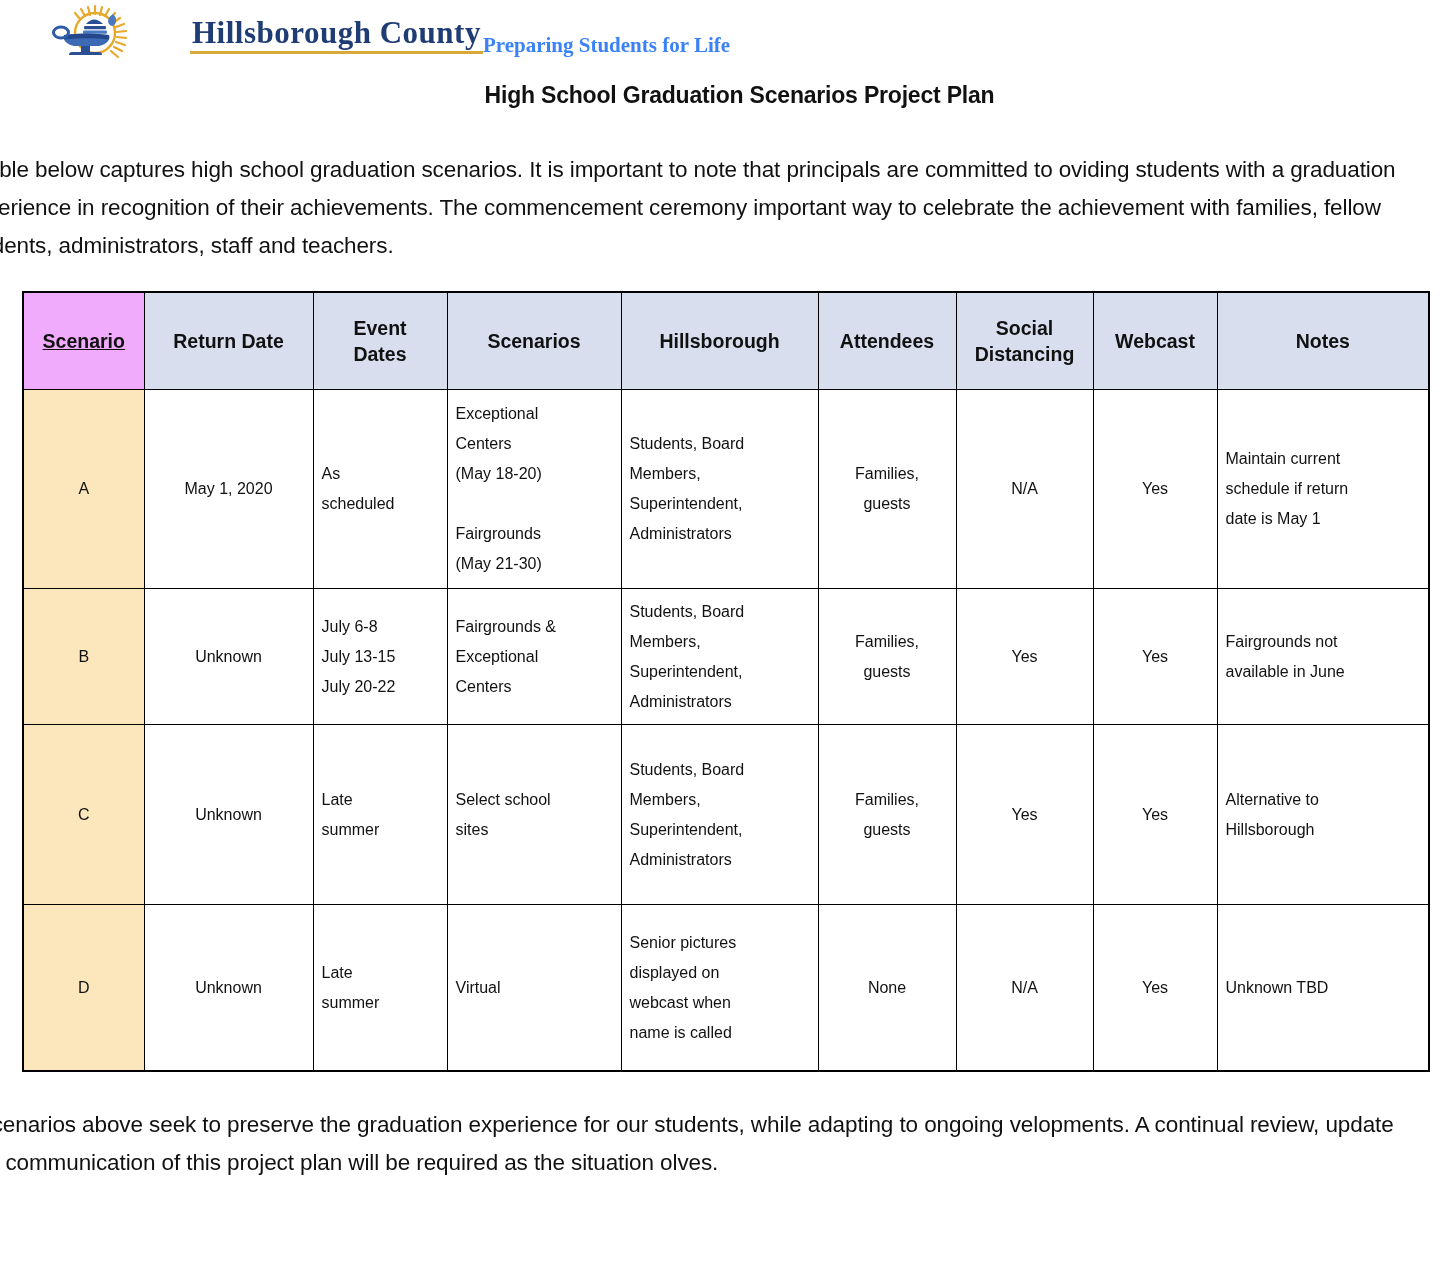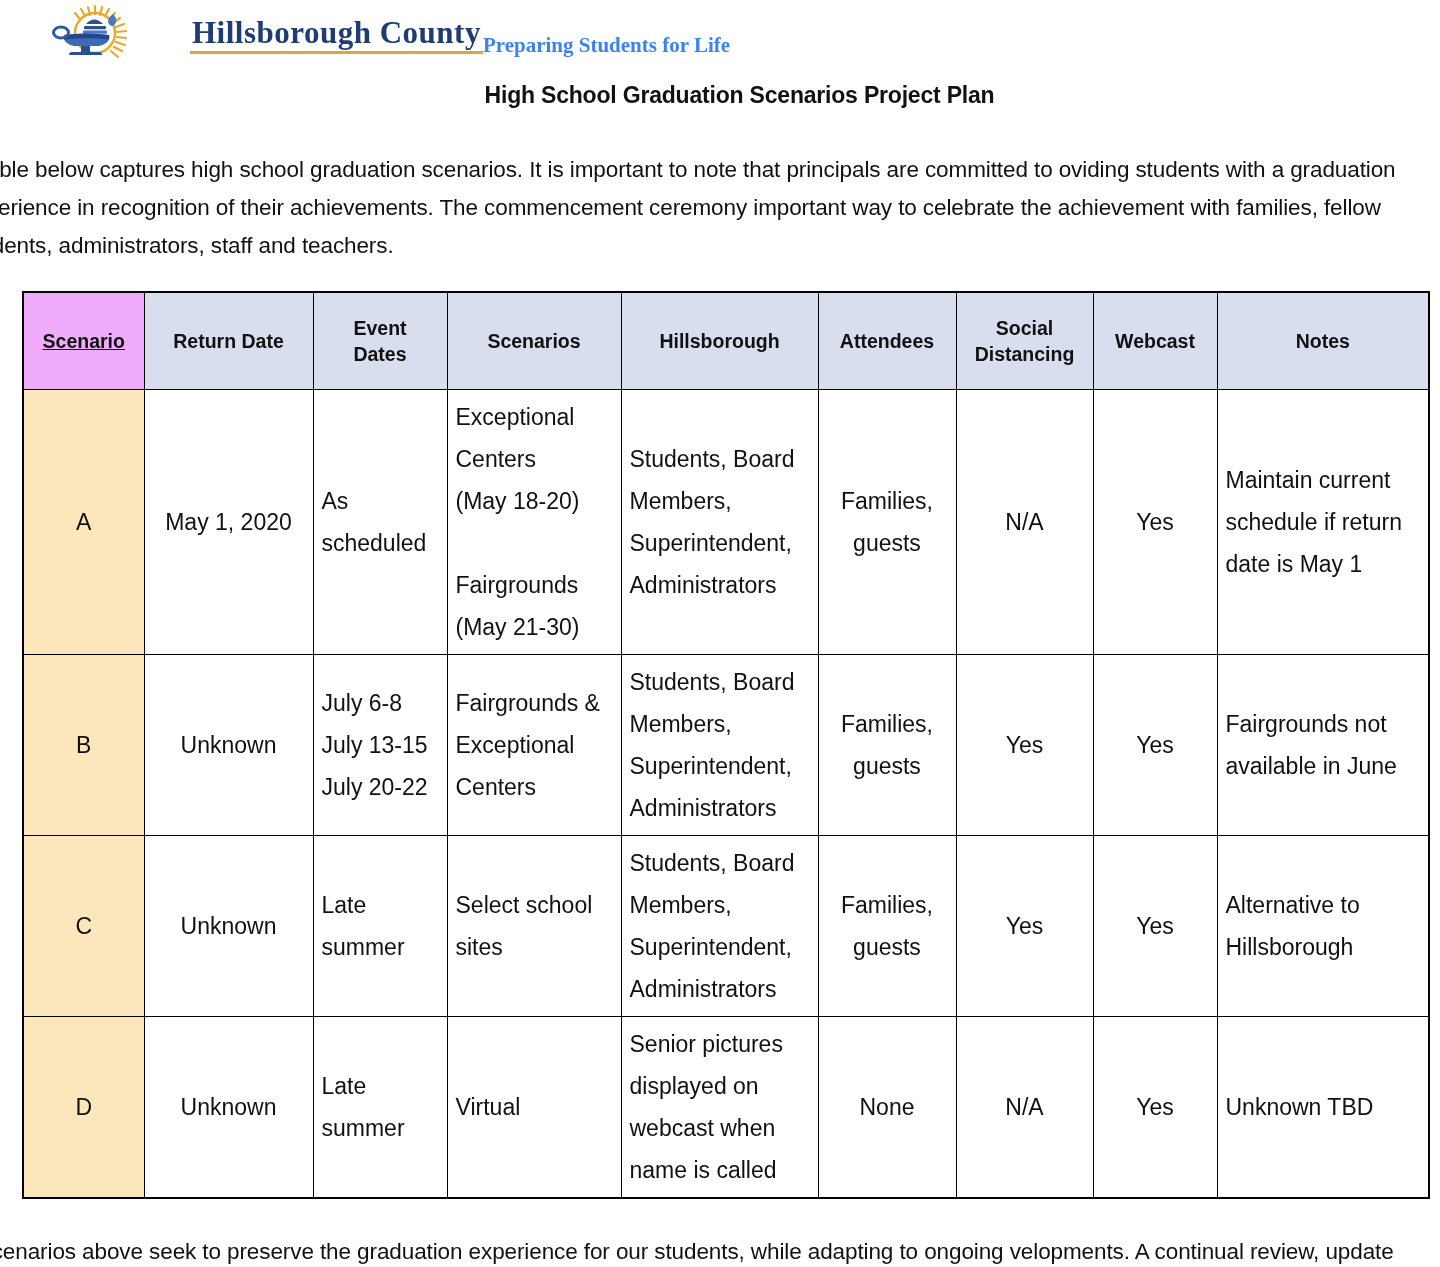--- a/index.html
+++ b/index.html
@@ -91,22 +91,22 @@
   }
   table.plan {
     border-collapse: collapse;
     table-layout: fixed;
     width: 1406px;
     border: 2px solid #000;
   }
   table.plan td, table.plan th {
     border: 1px solid #000;
     padding: 6px 8px;
-    font-size: 23px;
-    line-height: 42px;
+    font-size: 16px;
+    line-height: 30px;
     vertical-align: middle;
     color: #111;
     font-weight: 400;
   }
   table.plan thead th {
     font-weight: 700;
     text-align: center;
     background: #d9deef;
     height: 84px;
     font-size: 19.5px;

